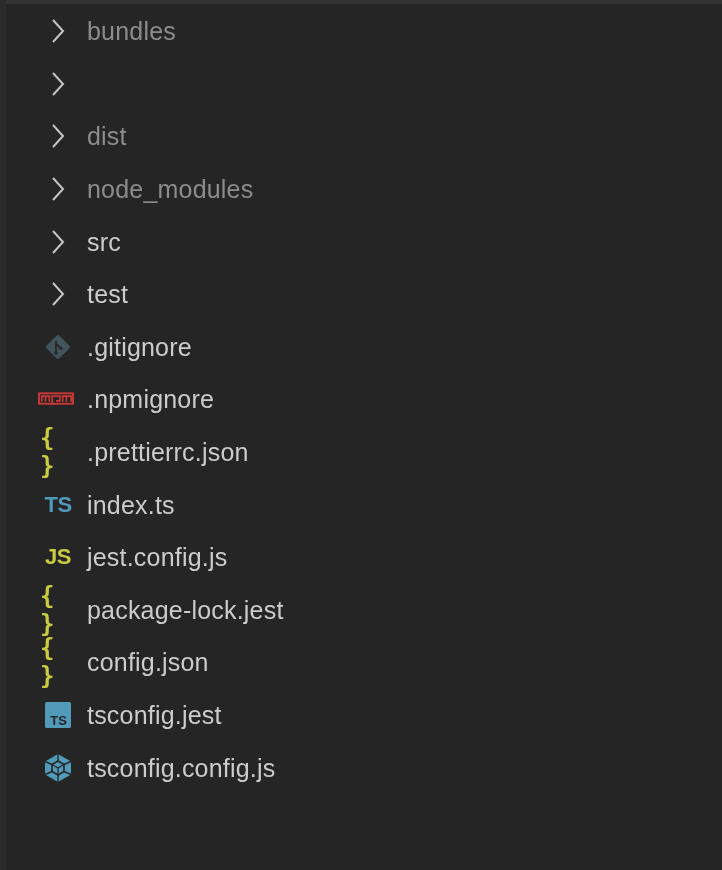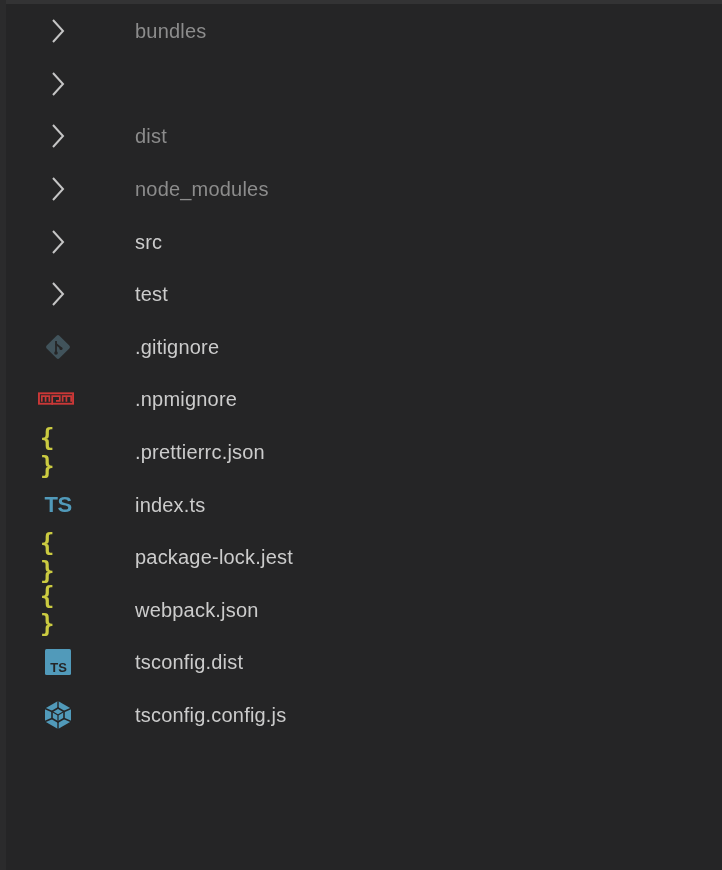--- a/index.html
+++ b/index.html
@@ -44,26 +44,25 @@
       height: 36px;
       top: 50%;
       transform: translateY(-50%);
       display: flex;
       align-items: center;
       justify-content: center;
     }
     .label {
       position: absolute;
       left: 87px;
-      font-size: 20px;
+      font-size: 25px;
       line-height: 52px;
       color: #cccccc;
       letter-spacing: 0.2px;
       white-space: nowrap;
-      margin-left: 48px;
     }
     .row.dim .label { color: #8c8c8c; }
     .chev svg { width: 20px; height: 28px; }
     .txt-icon {
       font-family: "Liberation Sans", "DejaVu Sans", sans-serif;
       font-weight: bold;
       font-size: 22px;
       letter-spacing: -0.5px;
     }
     .brace-icon {
@@ -163,40 +162,44 @@
   <div class="row">
     <span class="icon brace-icon">{ }</span>
     <span class="label">.prettierrc.json</span>
   </div>
 
   <div class="row">
     <span class="icon txt-icon" style="color:#519aba;">TS</span>
     <span class="label">index.ts</span>
   </div>
 
+  <div class="row">
+    <span class="icon txt-icon" style="color:#cbcb41;">JS</span>
+    <span class="label">jest.config.js</span>
+  </div>
 
   <div class="row">
     <span class="icon brace-icon">{ }</span>
     <span class="label">package-lock.jest</span>
   </div>
 
   <div class="row">
     <span class="icon brace-icon">{ }</span>
-    <span class="label">webpack.json</span>
+    <span class="label">config.json</span>
   </div>
 
 
   <div class="row">
     <span class="icon">
       <svg width="28" height="28" viewBox="0 0 28 28">
         <rect x="1" y="1" width="26" height="26" rx="1.5" fill="#519aba"></rect>
         <text x="14.5" y="24" text-anchor="middle" font-family="Liberation Sans, sans-serif" font-weight="bold" font-size="13" fill="#252526">TS</text>
       </svg>
     </span>
-    <span class="label">tsconfig.dist</span>
+    <span class="label">tsconfig.jest</span>
   </div>
 
   <div class="row">
     <span class="icon">
       <svg width="30" height="32" viewBox="0 0 30 32">
         <polygon points="15,2 28,9.5 28,22.5 15,30 2,22.5 2,9.5" fill="#519aba"></polygon>
         <polygon points="15,9 21,12.5 21,19.5 15,23 9,19.5 9,12.5" fill="none" stroke="#252526" stroke-width="1.6"></polygon>
         <line x1="15" y1="2" x2="15" y2="9" stroke="#252526" stroke-width="1.4"></line>
         <line x1="28" y1="9.5" x2="21" y2="12.5" stroke="#252526" stroke-width="1.4"></line>
         <line x1="2" y1="9.5" x2="9" y2="12.5" stroke="#252526" stroke-width="1.4"></line>

